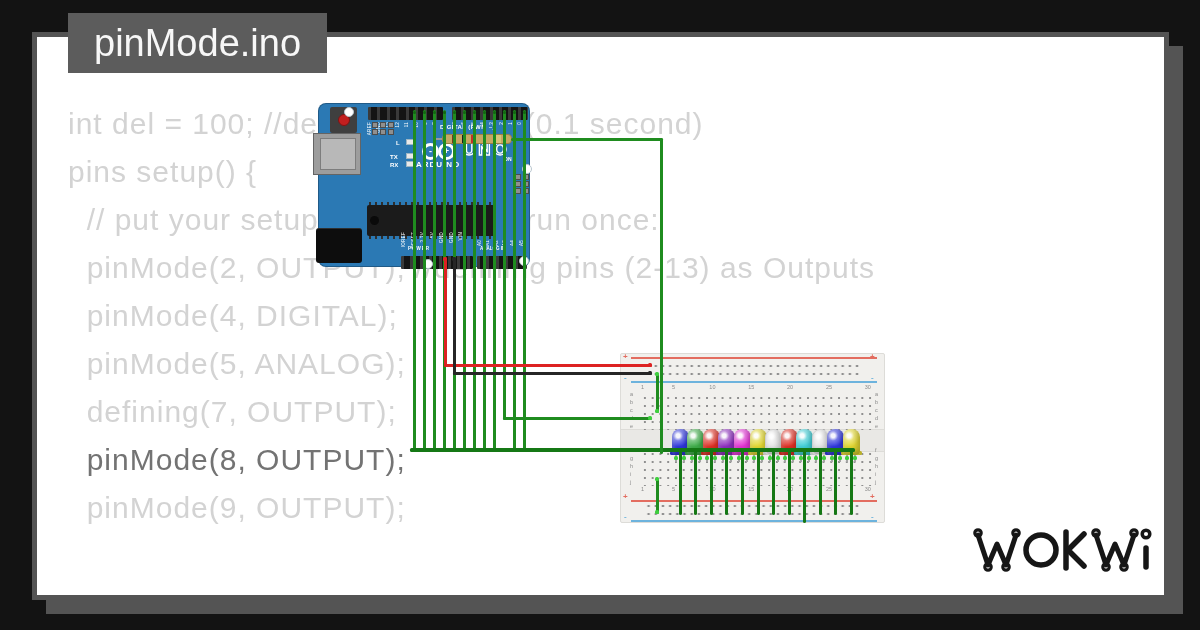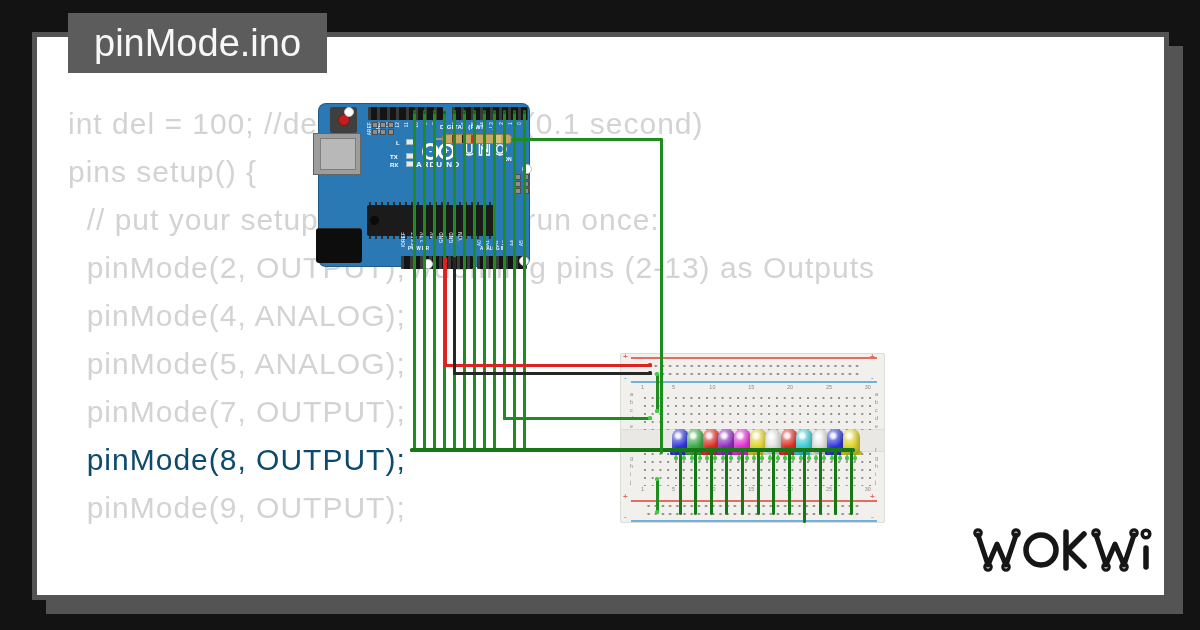--- a/index.html
+++ b/index.html
@@ -41,24 +41,24 @@
 </style>
 </head>
 <body style="background: rgb(19, 19, 19);">
 
 <div id="card">
   <div id="code">
       <div class="code-line" style="color: rgb(211, 211, 211);">int del = 100; //delay time value (0.1 second)</div>
       <div class="code-line" style="color: rgb(211, 211, 211);">pins setup() {</div>
       <div class="code-line" style="color: rgb(211, 211, 211);">  // put your setup code here, to run once:</div>
       <div class="code-line" style="color: rgb(211, 211, 211);">  pinMode(2, OUTPUT); //defining pins (2-13) as Outputs</div>
-      <div class="code-line" style="color: rgb(211, 211, 211);">  pinMode(4, ANALOG);</div>
+      <div class="code-line" style="color: rgb(211, 211, 211);">  pinMode(4, DIGITAL);</div>
       <div class="code-line" style="color: rgb(211, 211, 211);">  pinMode(5, ANALOG);</div>
-      <div class="code-line" style="color: rgb(211, 211, 211);">  pinMode(7, OUTPUT);</div>
-      <div class="code-line" style="color: #0c4a6e;">  pinMode(8, OUTPUT);</div>
+      <div class="code-line" style="color: rgb(211, 211, 211);">  defining(7, OUTPUT);</div>
+      <div class="code-line" style="color: #737373;">  pinMode(8, OUTPUT);</div>
       <div class="code-line" style="color: rgb(211, 211, 211);">  pinMode(9, OUTPUT);</div>
     </div>
 </div>
 
 <div id="tab" style="background: rgb(92, 92, 92); color: rgb(247, 247, 247);">
   <span>pinMode.ino</span>
 </div>
 
 <div id="arduino">
   <div id="board-body" style="background: rgb(43, 121, 180);"></div>

